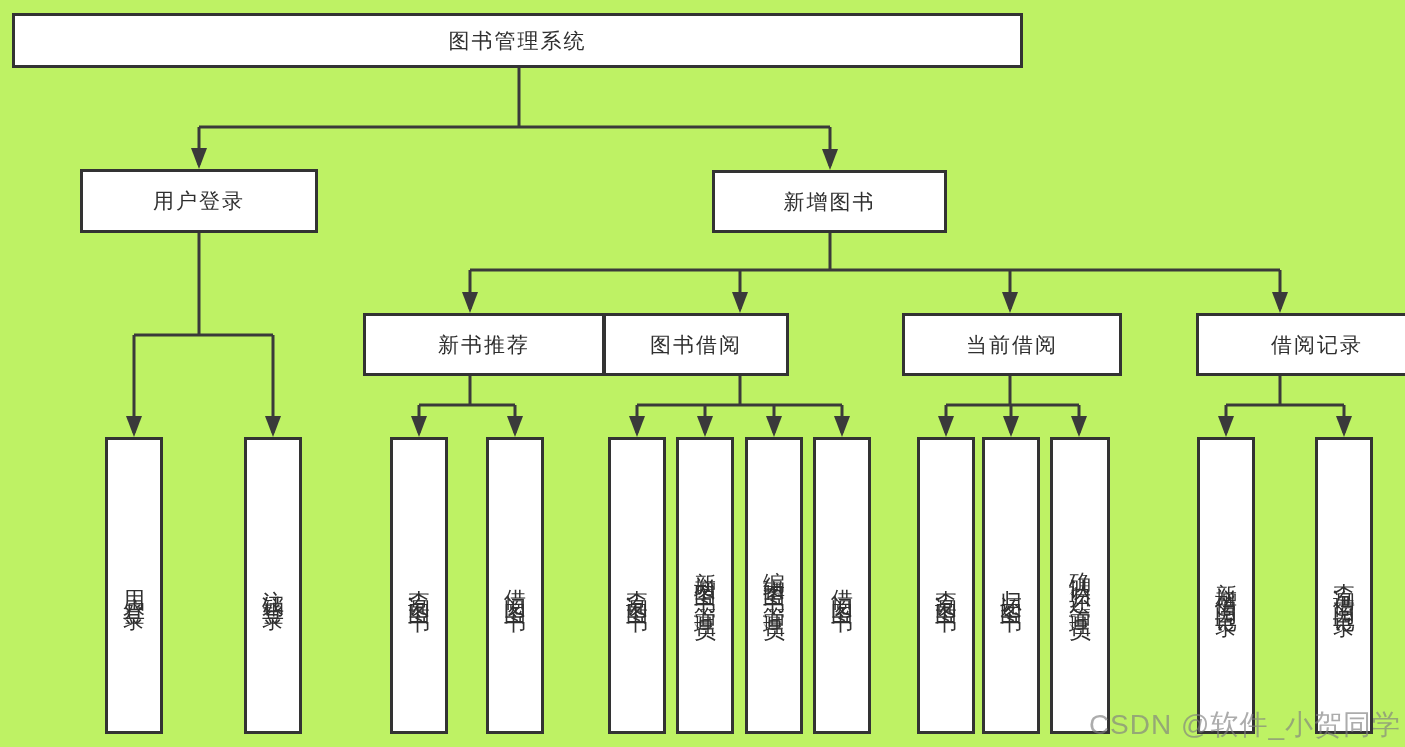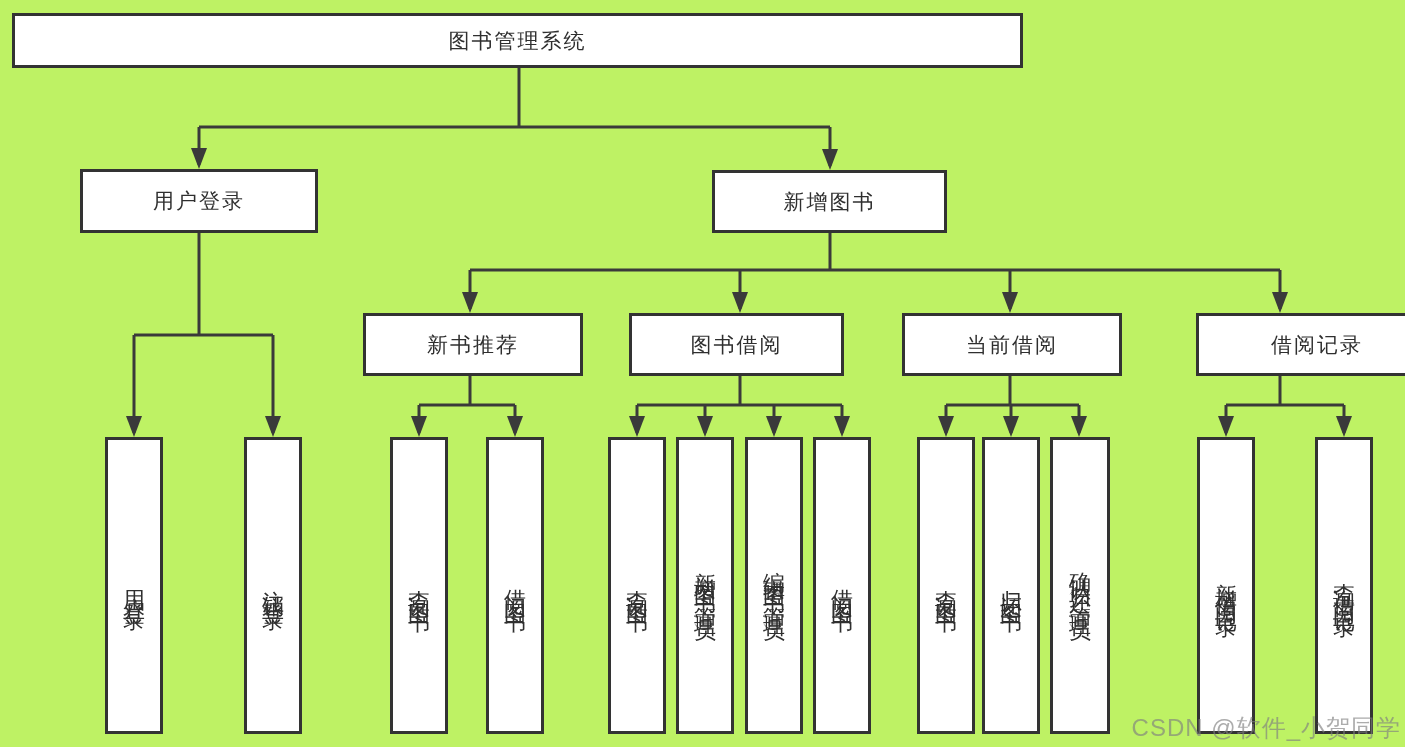--- a/index.html
+++ b/index.html
@@ -46,21 +46,21 @@
     writing-mode: vertical-rl;
     text-orientation: mixed;
     font-size: 22px;
     letter-spacing: 7px;
     line-height: 1;
   }
   .watermark {
     position: absolute;
     right: 4px;
     bottom: 3px;
-    font-size: 24px;
+    font-size: 28px;
     color: rgba(128, 128, 128, 0.65);
     letter-spacing: 1px;
     white-space: nowrap;
     z-index: 10;
     pointer-events: none;
   }
 </style>
 </head>
 <body>
 
@@ -95,22 +95,22 @@
         <polygon points="1218,416 1234,416 1226,437"></polygon>
         <polygon points="1336,416 1352,416 1344,437"></polygon>
       </g>
   </svg>
 
   <div class="node h-node" style="left:12px; top:13px; width:1011px; height:55px">图书管理系统</div>
 
   <div class="node h-node" style="left:80px; top:169px; width:238px; height:64px">用户登录</div>
   <div class="node h-node" style="left:712px; top:170px; width:235px; height:63px">新增图书</div>
 
-  <div class="node h-node" style="left:363px; top:313px; width:220px; height:63px">新书推荐</div>
-  <div class="node h-node" style="left:629px; top:313px; width:215px; height:63px">图书借阅</div>
+  <div class="node h-node" style="left:363px; top:313px; width:242px; height:63px">新书推荐</div>
+  <div class="node h-node" style="left:603px; top:313px; width:186px; height:63px">图书借阅</div>
   <div class="node h-node" style="left:902px; top:313px; width:220px; height:63px">当前借阅</div>
   <div class="node h-node" style="left:1196px; top:313px; width:242px; height:63px">借阅记录</div>
 
   <div class="node v-node" style="left:105px; top:437px; width:58px; height:297px">用户登录</div>
   <div class="node v-node" style="left:244px; top:437px; width:58px; height:297px">注销登录</div>
 
   <div class="node v-node" style="left:390px; top:437px; width:58px; height:297px">查询图书</div>
   <div class="node v-node" style="left:486px; top:437px; width:58px; height:297px">借阅图书</div>
 
   <div class="node v-node" style="left:608px; top:437px; width:58px; height:297px">查询图书</div>

